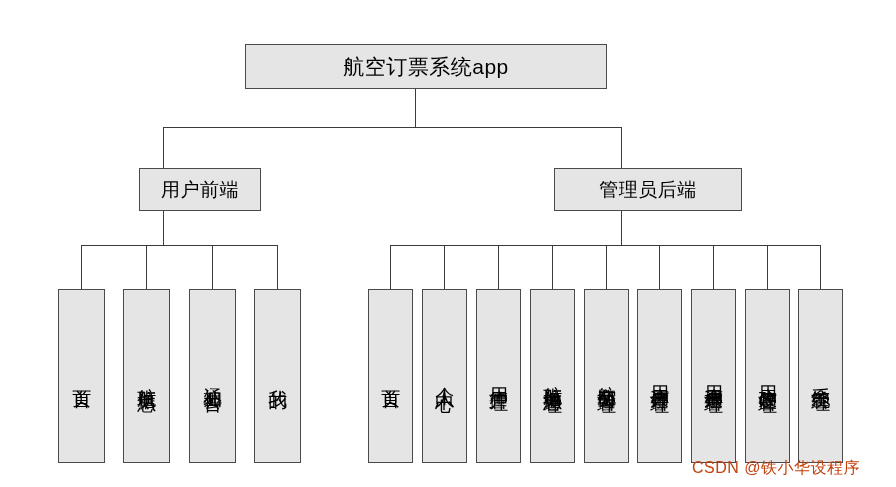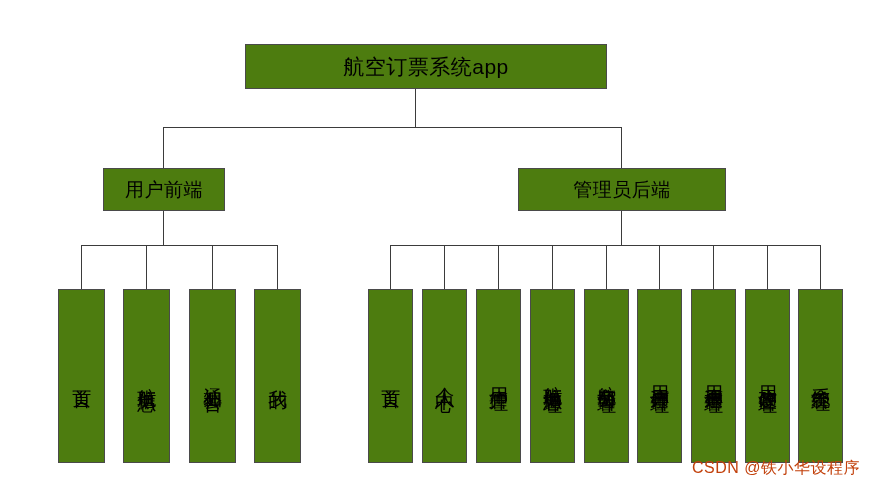--- a/index.html
+++ b/index.html
@@ -16,35 +16,36 @@
     width: 896px;
     height: 487px;
     background: #ffffff;
     overflow: hidden;
   }
 
   
   .node {
     position: absolute;
     box-sizing: border-box;
-    background: #4d7c0f;
+    background: #e5e5e5;
     border: 1.3px solid #4a4a4a;
     display: flex;
     align-items: center;
     justify-content: center;
     text-align: center;
     color: #000000;
   }
   .node.root {
     font-size: 21px;
     letter-spacing: 0.5px;
   }
   .node.level2 {
     font-size: 19px;
     letter-spacing: 0.5px;
+    margin-left: 36px;
   }
   
   .node.leaf {
     font-size: 19px;
   }
   .node.leaf .vtext {
     writing-mode: vertical-rl;
     text-orientation: upright;
     line-height: 1.18;
     letter-spacing: 2px;
@@ -104,21 +105,21 @@
   <div class="node leaf" style="left:123px; top:289px; width:47px; height:174px;">
     <span class="vtext">航班信息</span>
   </div>
   <div class="node leaf" style="left:189px; top:289px; width:47px; height:174px;">
     <span class="vtext">通知公告</span>
   </div>
   <div class="node leaf" style="left:254px; top:289px; width:47px; height:174px;">
     <span class="vtext">我的</span>
   </div>
 
-  <div class="node level2" style="left:518px; top:168px; width:208px; height:43px;">
+  <div class="node level2" style="left:518px; top:168px; width:188px; height:43px;">
     <span>管理员后端</span>
   </div>
 
   <div class="line v" style="left:621px; top:211px; height:34px;"></div>
 
   <div class="line h" style="left:390px; top:245px; width:430px;"></div>
 
   <div class="line v" style="left:390px; top:245px; height:44px;"></div>
   <div class="line v" style="left:444px; top:245px; height:44px;"></div>
   <div class="line v" style="left:498px; top:245px; height:44px;"></div>

